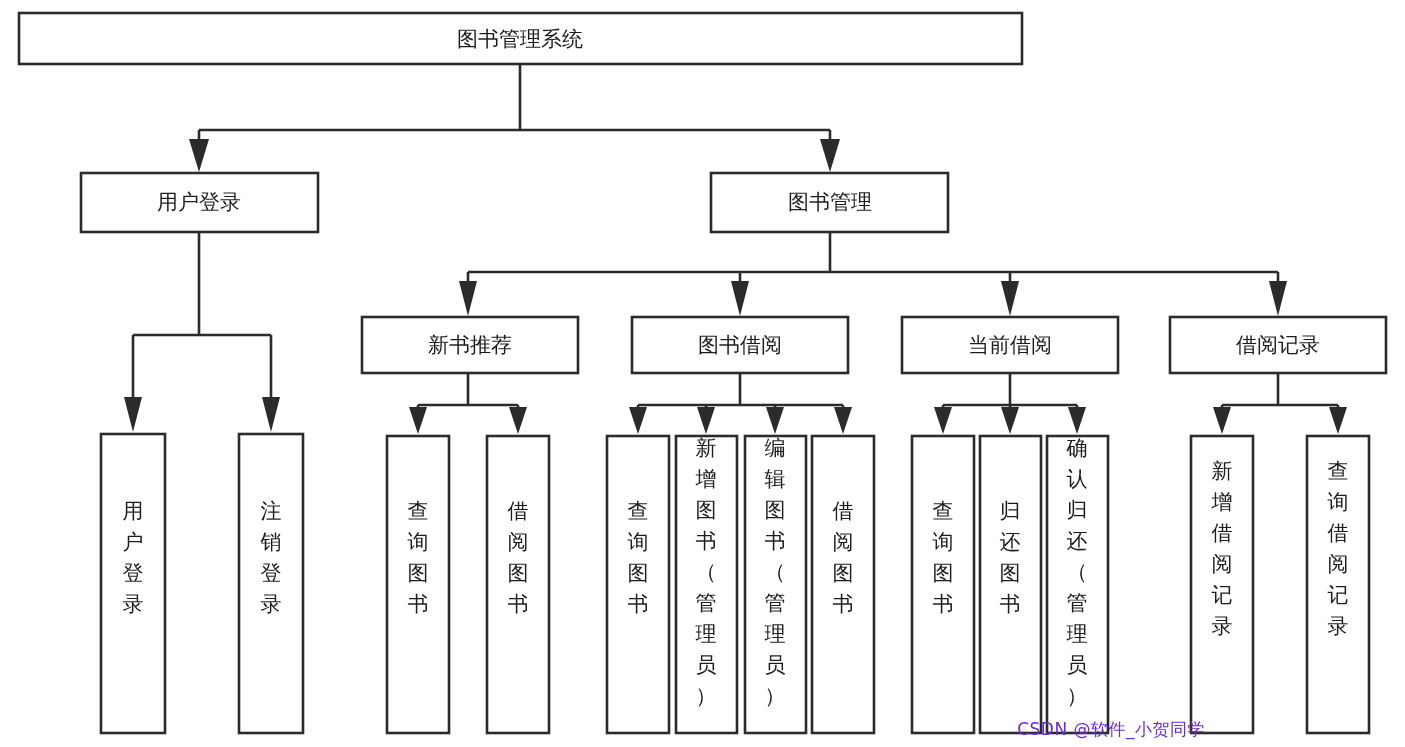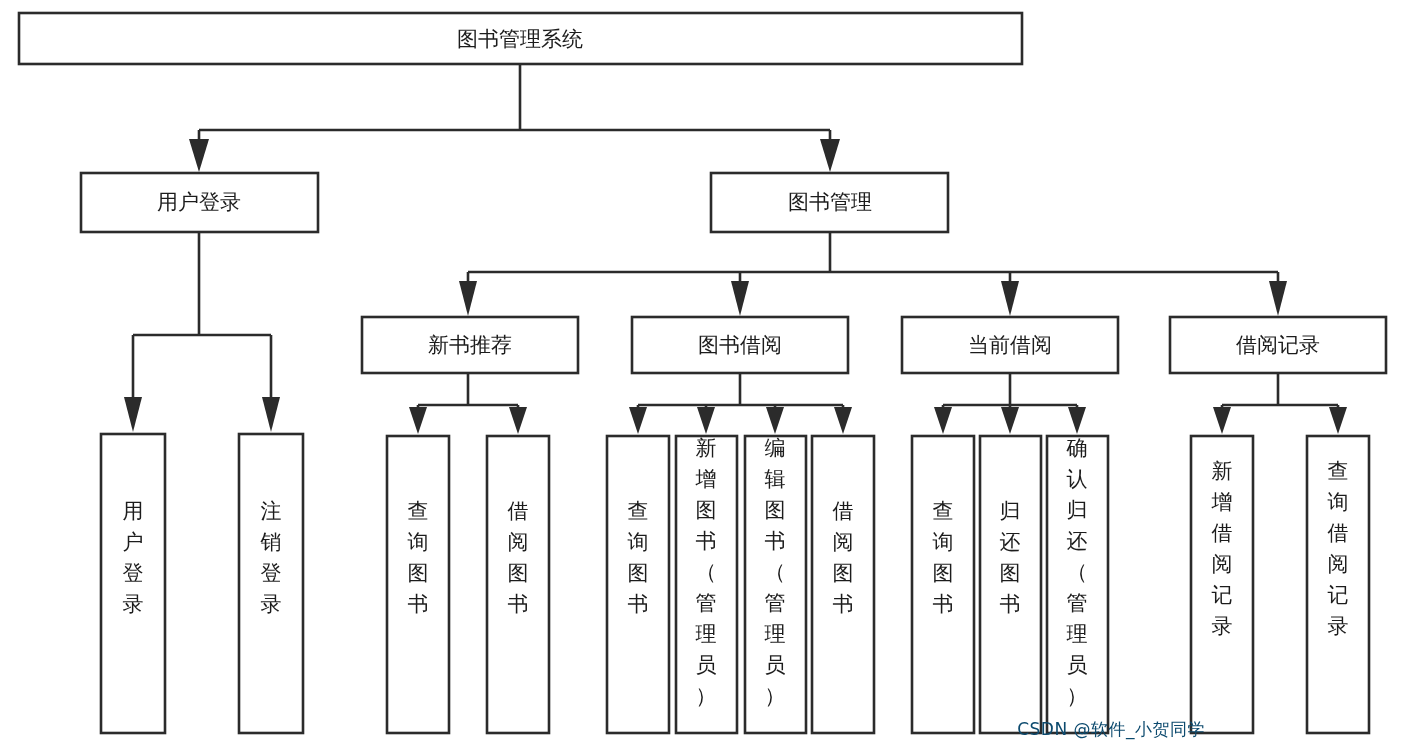--- a/index.html
+++ b/index.html
@@ -54,21 +54,21 @@
     font-size: 21px;
     fill: #1c1c1c;
     text-anchor: middle;
   }
   .watermark {
     position: absolute;
     right: 8px;
     bottom: 6px;
     font-family: "DejaVu Sans", "Liberation Sans", sans-serif;
     font-size: 17px;
-    color: #0c4a6e;
+    color: #6d28d9;
     white-space: nowrap;
     letter-spacing: 0.5px;
     user-select: none;
   }
 </style>
 </head>
 <body>
 
 <div id="diagram-root">
 

